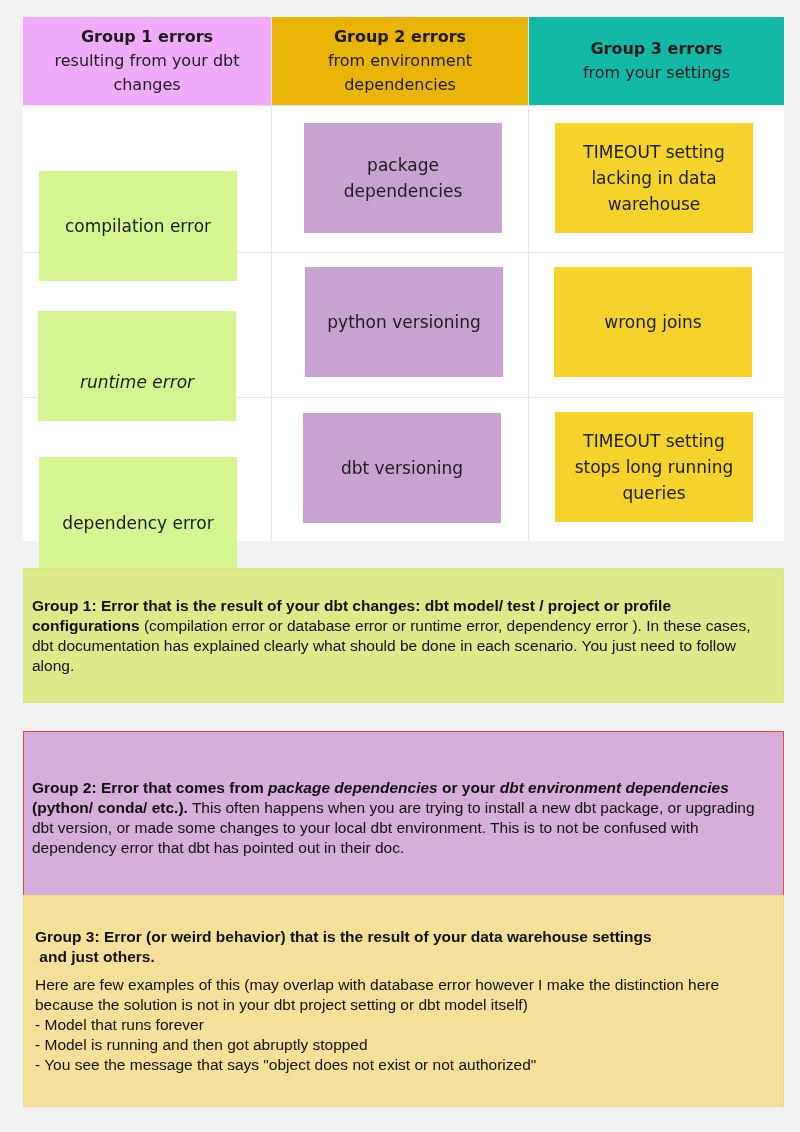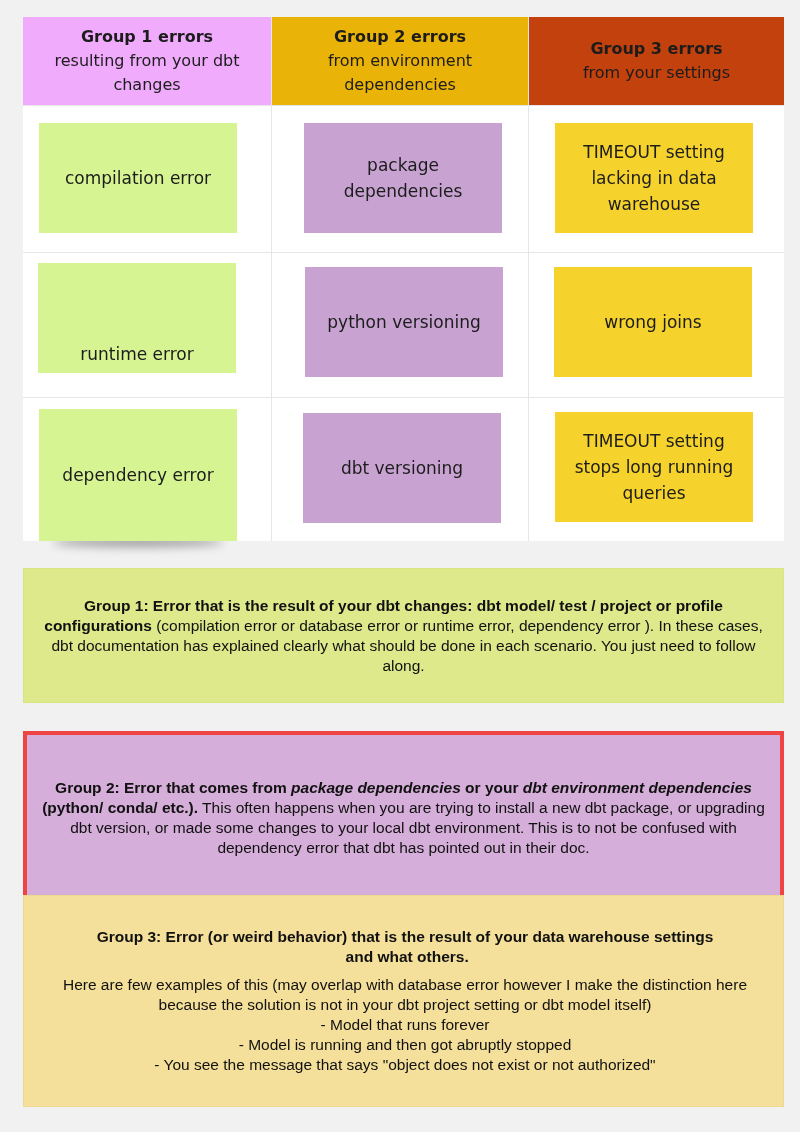--- a/index.html
+++ b/index.html
@@ -4,64 +4,64 @@
 <style>
   html, body { margin:0; padding:0; }
   body { width:800px; height:1132px; background:#f1f1f1; position:relative; overflow:hidden; font-family:"DejaVu Sans", sans-serif; color:#1c1c1c; }
   .grid { position:absolute; left:23px; top:17px; width:761px; height:524px; background:#fff; }
   .hdr { position:absolute; top:0; height:88px; display:flex; flex-direction:column; align-items:center; justify-content:center; text-align:center; font-size:16px; line-height:24px; box-sizing:border-box; padding:0 8px; }
   .hdr .t { font-weight:bold; }
   .vline { position:absolute; top:0; width:1px; height:524px; background:#e6e6e6; }
   .hline { position:absolute; left:0; height:1px; width:761px; background:#e6e6e6; }
   .note { position:absolute; width:198px; display:flex; align-items:center; justify-content:center; text-align:center; font-size:17px; line-height:26px; box-sizing:border-box; padding:6px 10px; }
   .note::after { content:""; position:absolute; left:14px; right:14px; bottom:-6px; height:10px; background:rgba(0,0,0,0.35); filter:blur(5px); z-index:-1; border-radius:50%; }
-  .green { background:#d6f592; }
+  .green { background:#d6f592;margin-top:48px; }
   .purple { background:#c8a3d2; }
   .yellow { background:#f5d22c; }
   .box { position:absolute; left:23px; width:761px; box-sizing:border-box; padding:0 8px; font-family:"Liberation Sans", sans-serif; font-size:15.5px; line-height:20px; color:#111; display:flex; flex-direction:column; justify-content:center; }
   .box b { font-weight:bold; }
-  .box p { margin:0;text-align:center; }
+  .box p { margin:0; }
   .b1 { top:568px; height:135px; background:#dde98b; border:1px solid #d6e680; }
-  .b2 { top:731px; height:174px; background:#d5aed9; border:4px solid #ef4444; }
+  .b2 { top:731px; height:174px; background:#d5aed9; border:1px solid #ef4444; }
   .b3 { top:895px; height:212px; background:#f4e09a; border:1px solid #eed88d; padding-left:11px; }
 </style>
 </head>
 <body>
 
 <div class="grid">
   <div class="hdr" style="left:0;width:248px;background:#f0abfc;">
     <span class="t">Group 1 errors</span>
     <span>resulting from your dbt changes</span>
   </div>
   <div class="hdr" style="left:249px;width:256px;background:#eab308;">
     <span class="t">Group 2 errors</span>
     <span style="padding:0 34px">from environment dependencies</span>
   </div>
-  <div class="hdr" style="left:506px;width:255px;background:#c2410c;">
+  <div class="hdr" style="left:506px;width:255px;background:#14b8a6;">
     <span class="t">Group 3 errors</span>
     <span>from your settings</span>
   </div>
 
   <div class="vline" style="left:248px"></div>
   <div class="vline" style="left:505px"></div>
   <div class="hline" style="top:88px"></div>
   <div class="hline" style="top:235px"></div>
   <div class="hline" style="top:380px"></div>
 
   <div class="note green" style="left:16px;top:106px;height:110px;">
       <span>compilation error</span>
     </div>
   <div class="note purple" style="left:281px;top:106px;height:110px;">
       <span>package dependencies</span>
     </div>
   <div class="note yellow" style="left:532px;top:106px;height:110px;">
       <span>TIMEOUT setting lacking in data warehouse</span>
     </div>
 
-  <div class="note green" style="left:15px;top:246px;height:110px;align-items:flex-end;padding-top:38px;">
+  <div class="note green" style="left:15px;top:246px;height:110px;align-items:center;padding-top:38px;font-style:italic;">
       <span>runtime error</span>
     </div>
   <div class="note purple" style="left:282px;top:250px;height:110px;">
       <span>python versioning</span>
     </div>
   <div class="note yellow" style="left:531px;top:250px;height:110px;">
       <span>wrong joins</span>
     </div>
 
   <div class="note green" style="left:16px;top:392px;height:132px;text-align:center;">
@@ -77,18 +77,18 @@
 
 <div class="box b1">
   <p><b>Group 1: Error that is the result of your dbt changes: dbt model/ test / project or profile configurations</b><span> (compilation error or database error or runtime error, dependency error ). In these cases, dbt documentation has explained clearly what should be done in each scenario. You just need to follow along.</span></p>
 </div>
 
 <div class="box b2">
   <p><b>Group 2: Error that comes from </b><b><i>package dependencies</i></b><b> or your </b><b><i>dbt environment dependencies</i></b><b> (python/ conda/ etc.).</b><span> This often happens when you are trying to install a new dbt package, or upgrading dbt version, or made some changes to your local dbt environment. This is to not be confused with dependency error that dbt has pointed out in their doc.</span></p>
 </div>
 
 <div class="box b3">
-  <p><b>Group 3: Error (or weird behavior) that is the result of your data warehouse settings</b><br>&nbsp;<b>and what others.</b></p>
+  <p><b>Group 3: Error (or weird behavior) that is the result of your data warehouse settings</b><br>&nbsp;<b>and just others.</b></p>
   <p style="margin-top:8px">Here are few examples of this (may overlap with database error however I make the distinction here because the solution is not in your dbt project setting or dbt model itself)</p>
   <p>- Model that runs forever</p>
   <p>- Model is running and then got abruptly stopped</p>
   <p>- You see the message that says "object does not exist or not authorized"</p>
 </div>
 
 </body></html>

